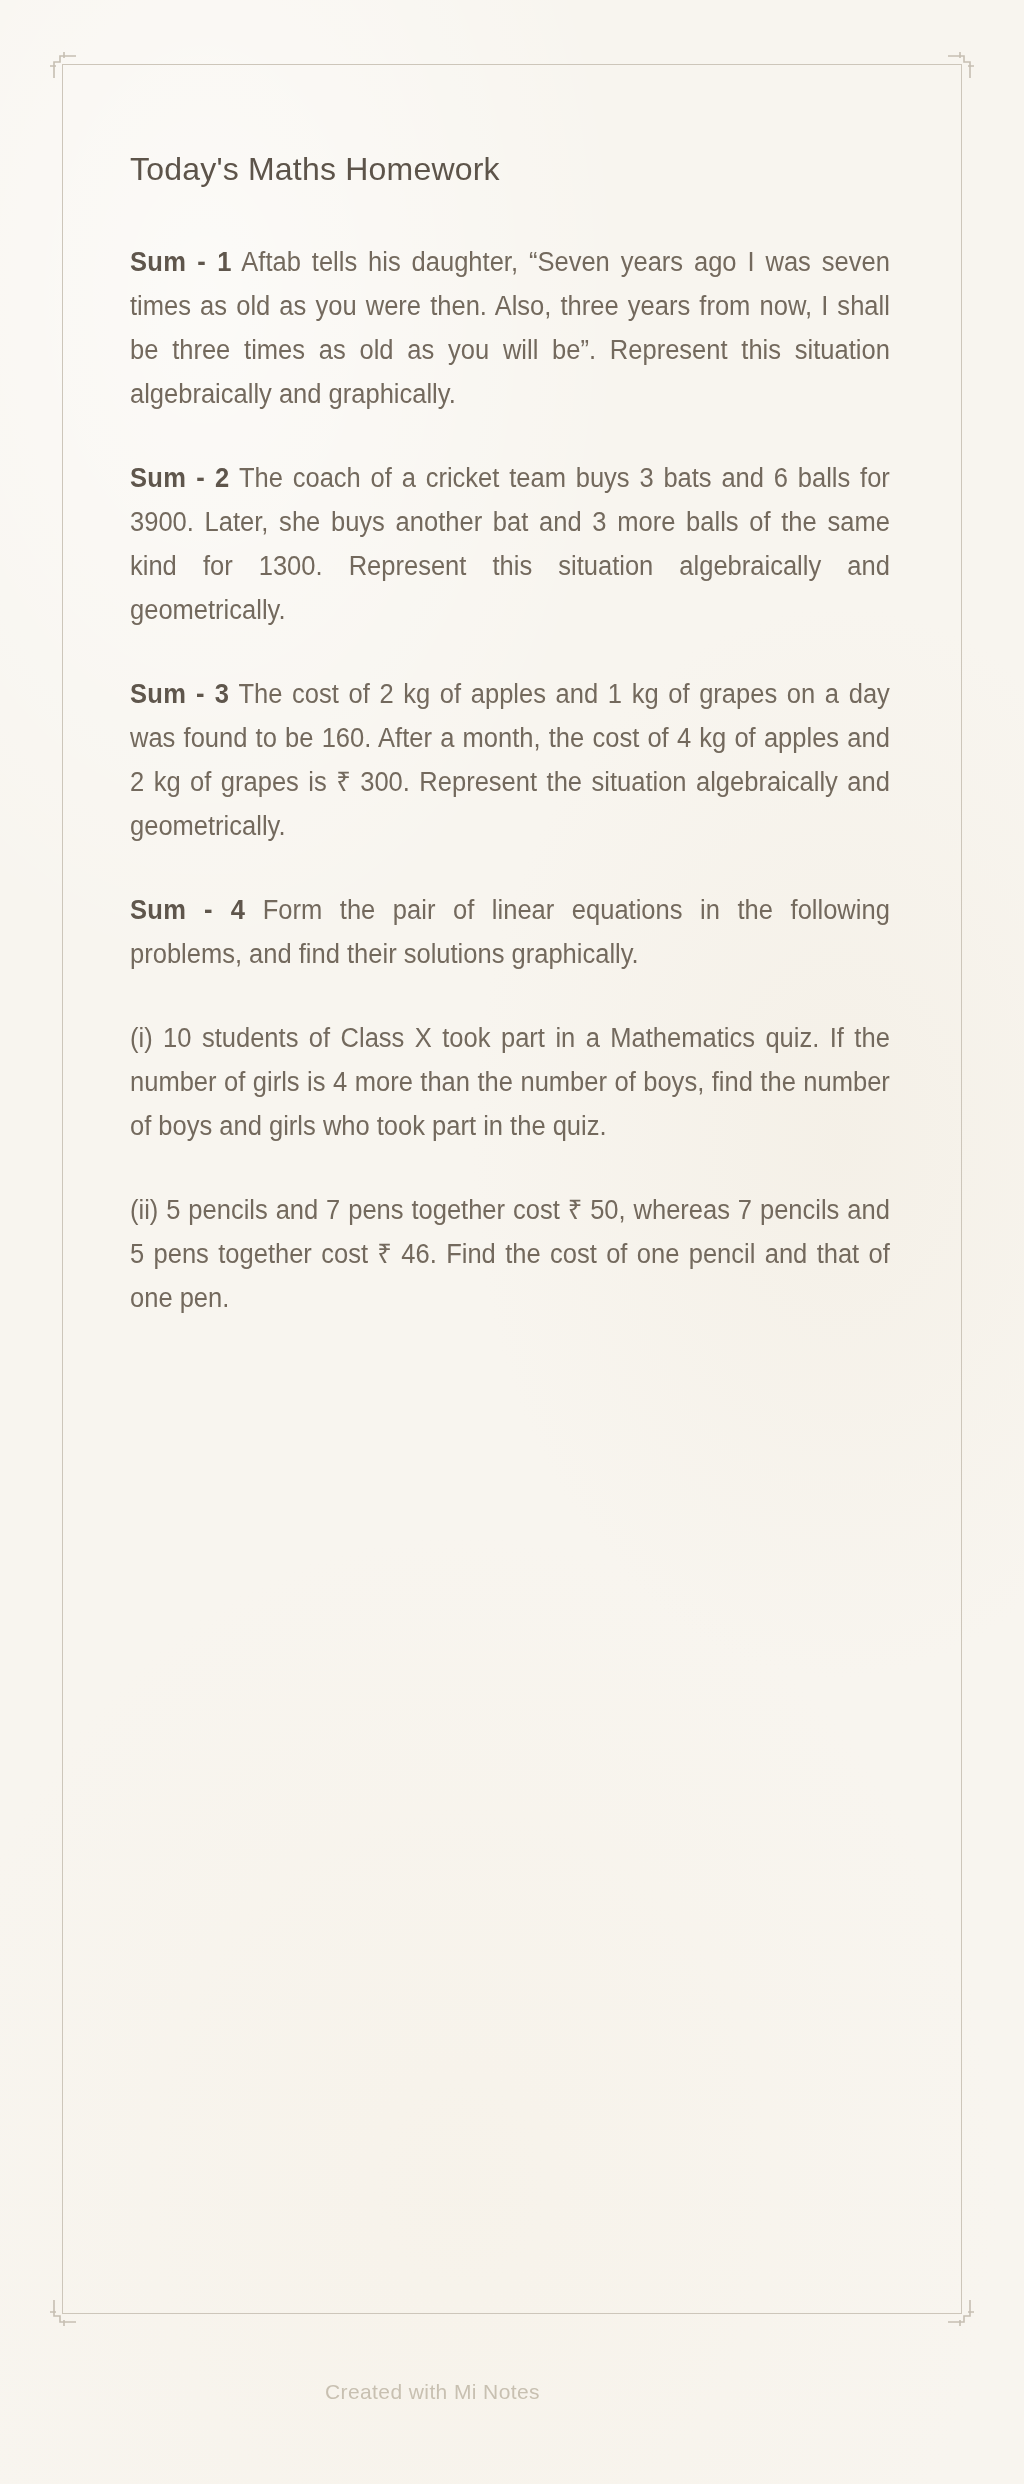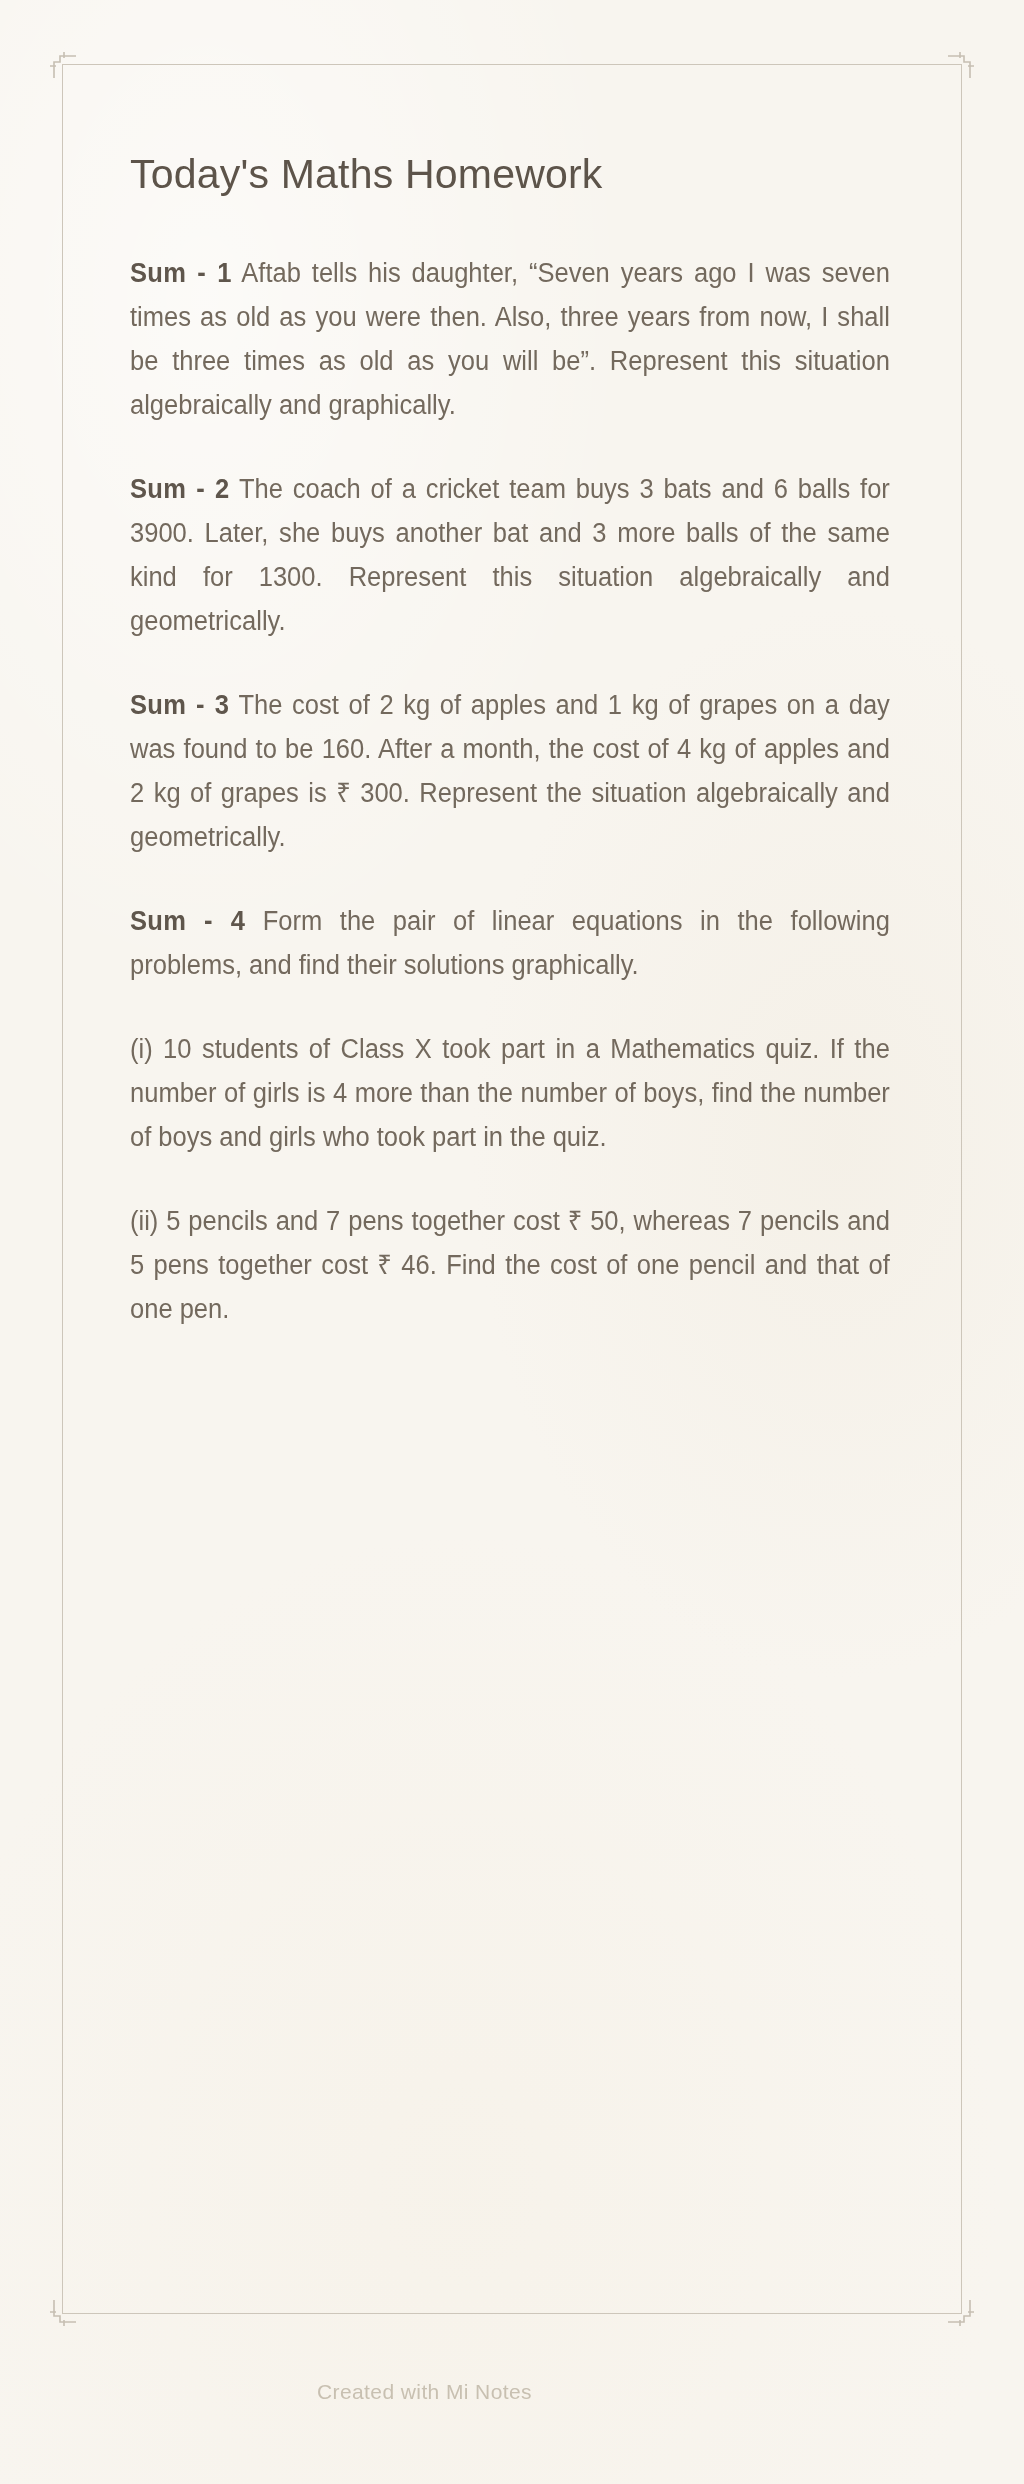--- a/index.html
+++ b/index.html
@@ -62,21 +62,21 @@
   
   .note-content {
     position: absolute;
     left: 130px;
     top: 150px;
     width: 760px;
   }
 
   .note-title {
     font-family: "Liberation Sans", "DejaVu Sans", sans-serif;
-    font-size: 41px;
+    font-size: 32px;
     font-weight: 400;
     color: #5d544a;
     letter-spacing: 0.2px;
     margin: 0 0 52px 0;
     line-height: 1.2;
   }
 
   .note-body {
     font-family: Liberation Sans, sans-serif;
     font-stretch: condensed;
@@ -97,21 +97,21 @@
 
   .sum-label {
     font-weight: 700;
     color: #5f564c;
     letter-spacing: 0.3px;
   }
 
   
   .note-footer {
     position: absolute;
-    left: 4px;
+    left: 12px;
     top: 2380px;
     width: 841px;
     text-align: center;
     font-family: "Liberation Sans", "DejaVu Sans", sans-serif;
     font-size: 21px;
     font-weight: 400;
     color: #c8c0b1;
     letter-spacing: 0.4px;
   }
 </style>

